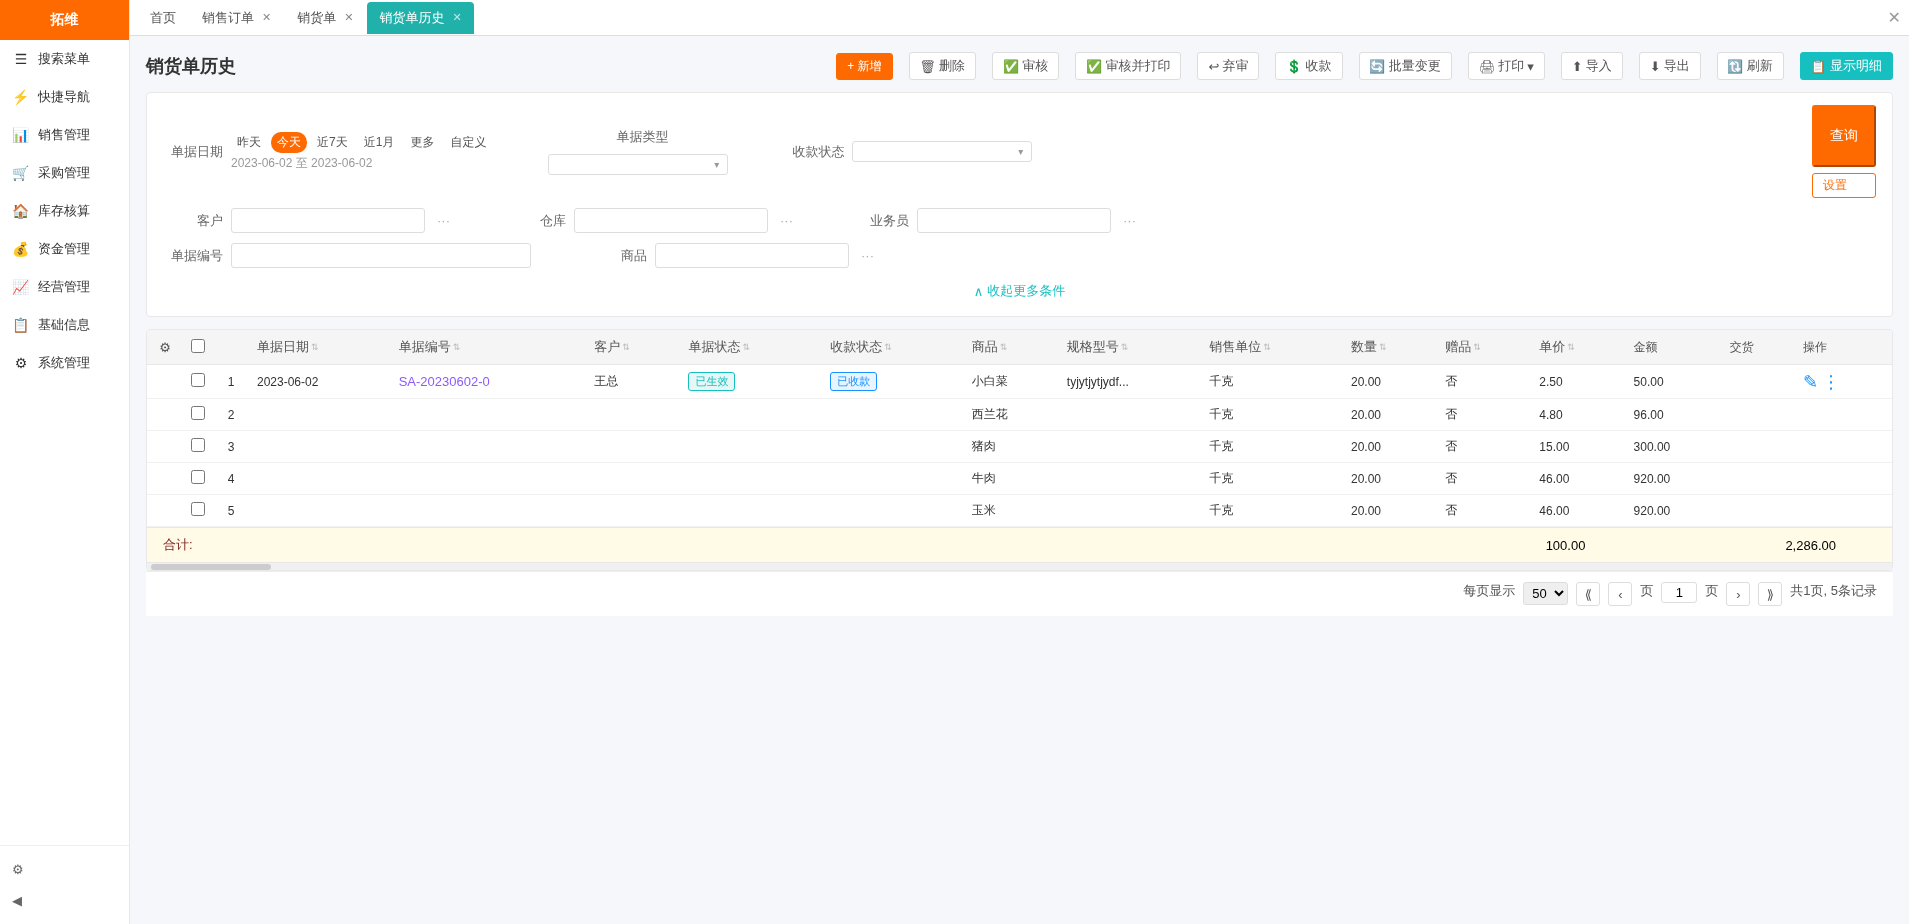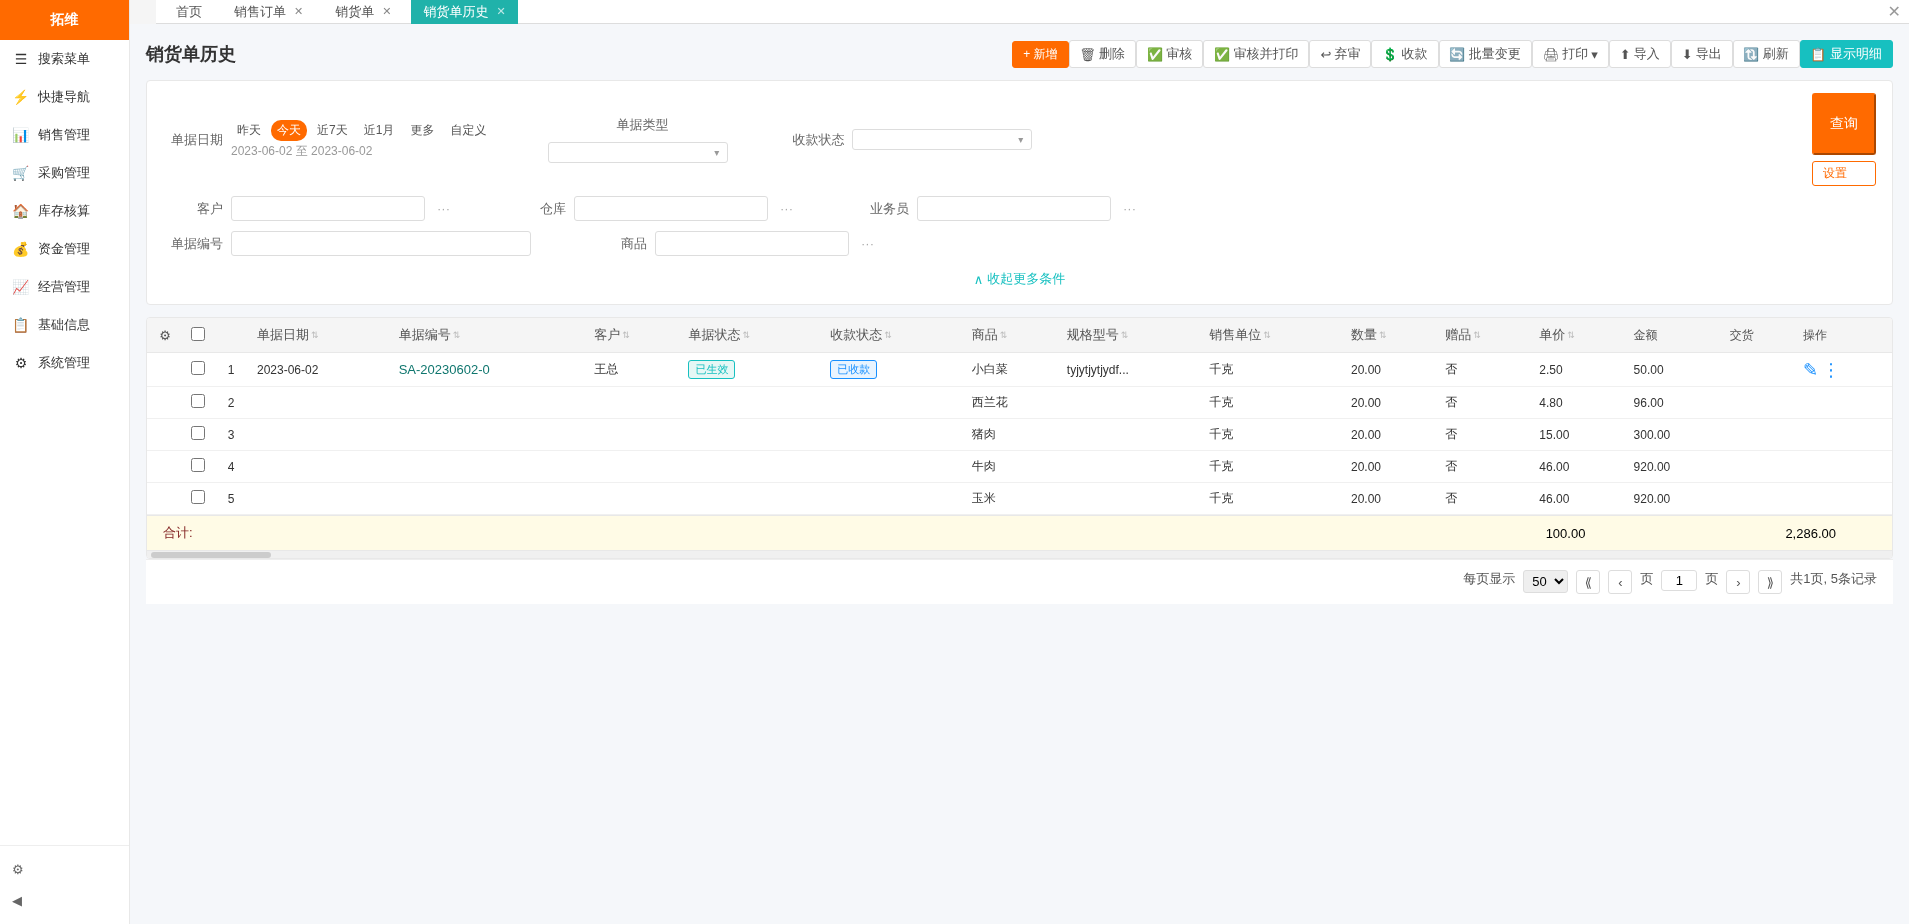--- a/index.html
+++ b/index.html
@@ -10,34 +10,34 @@
     .sidebar-logo { height: 40px; background: #ff6a00; display: flex; align-items: center; justify-content: center; color: #fff; font-size: 14px; font-weight: bold; }
     .sidebar-item { display: flex; align-items: center; padding: 10px 12px; cursor: pointer; color: #333; gap: 8px; }
     .sidebar-icon { width: 18px; height: 18px; display: inline-flex; align-items: center; justify-content: center; font-size: 14px; }
     .sidebar-bottom { margin-top: auto; border-top: 1px solid #eee; padding: 8px 0; }
     .sidebar-bottom-item { display: flex; align-items: center; padding: 8px 12px; cursor: pointer; color: #666; gap: 8px; }
 
     
     .main { flex: 1; display: flex; flex-direction: column; overflow: hidden; }
 
     
-    .tab-bar { display: flex; align-items: center; background: #fff; border-bottom: 1px solid #ddd; height: 24px; padding: 0 8px; gap: 8px; margin-left: 26px; }
+    .tab-bar { display: flex; align-items: center; background: #fff; border-bottom: 1px solid #ddd; height: 36px; padding: 0 8px; gap: 2px; }
     .tab { display: flex; align-items: center; padding: 0 12px; height: 32px; border-radius: 4px 4px 0 0; cursor: pointer; color: #555; gap: 4px; white-space: nowrap; }
     .tab.active { background: #20b2aa; color: #fff; }
     .tab-close { font-size: 11px; margin-left: 4px; opacity: 0.7; }
     .tab-bar-actions { margin-left: auto; display: flex; gap: 8px; align-items: center; }
     .tab-bar-close { cursor: pointer; color: #999; font-size: 16px; }
 
     
     .content { flex: 1; overflow-y: auto; padding: 16px; background: #f5f7fa; }
 
     
     .page-header { display: flex; align-items: center; justify-content: space-between; margin-bottom: 12px; }
     .page-title { font-size: 18px; font-weight: bold; color: #333; }
-    .toolbar { display: flex; align-items: center; gap: 0; flex-wrap: wrap; padding-left: 32px; }
+    .toolbar { display: flex; align-items: center; gap: 16px; flex-wrap: wrap; padding-left: 32px; }
     .btn { display: flex; align-items: center; gap: 3px; padding: 4px 10px; border: 1px solid #ddd; border-radius: 3px; cursor: pointer; background: #fff; color: #555; font-size: 12px; white-space: nowrap; }
     .btn-primary { background: #ff6a00; color: #fff; border-color: #ff6a00; }
     .btn-orange { background: #ff6a00; color: #fff; border-color: #ff6a00; font-size: 14px; padding: 20px 16px; border-radius: 3px; }
     .btn-setting { background: #fff; color: #ff6a00; border-color: #ff6a00; font-size: 12px; padding: 3px 10px; }
 
     
     .filter-panel { background: #fff; border-radius: 4px; padding: 12px 16px; margin-bottom: 12px; border: 1px solid #e8e8e8; }
     .filter-row { display: flex; align-items: center; gap: 16px; margin-bottom: 10px; flex-wrap: wrap; }
     .filter-row:last-child { margin-bottom: 0; }
     .filter-label { color: #666; min-width: 60px; text-align: right; white-space: nowrap; }
@@ -56,21 +56,21 @@
     th { padding: 8px 8px; text-align: left; color: #555; font-weight: normal; border-bottom: 1px solid #e8e8e8; white-space: nowrap; font-size: 12px; }
     td { padding: 7px 8px; border-bottom: 1px solid #f0f0f0; color: #333; font-size: 12px; }
     .col-setting { width: 36px; text-align: center; }
     .col-check { width: 30px; text-align: center; }
     .col-no { width: 36px; text-align: center; }
     .th-sort { display: flex; align-items: center; gap: 2px; cursor: pointer; }
     .sort-icon { font-size: 9px; color: #bbb; }
     .badge { display: inline-block; padding: 1px 6px; border-radius: 3px; font-size: 11px; }
     .badge-green { background: #e6f7f5; color: #17c0c0; border: 1px solid #17c0c0; }
     .badge-blue { background: #e8f4ff; color: #1890ff; border: 1px solid #1890ff; }
-    .link-text { color: #0f766e; cursor: pointer; text-decoration: none; }
+    .link-text { color: #8b5cf6; cursor: pointer; text-decoration: none; }
     .action-btns { display: flex; gap: 4px; }
     .action-btn { color: #1890ff; cursor: pointer; font-size: 18px; line-height: 1; }
 
     
     .table-footer { background: #fffbe6; padding: 8px 16px; border-top: 1px solid #e8e8e8; display: flex; align-items: center; font-size: 12px; }
     .footer-label { color: #7f1d1d; margin-right: 16px; }
 
     
     .pagination { display: flex; align-items: flex-start; justify-content: flex-end; padding: 10px 16px; background: #fff; border-top: 1px solid #eee; gap: 8px; font-size: 12px; color: #555; }
     .page-btn { display: flex; align-items: center; justify-content: center; width: 24px; height: 24px; border: 1px solid #ddd; border-radius: 3px; cursor: pointer; background: #fff; }

